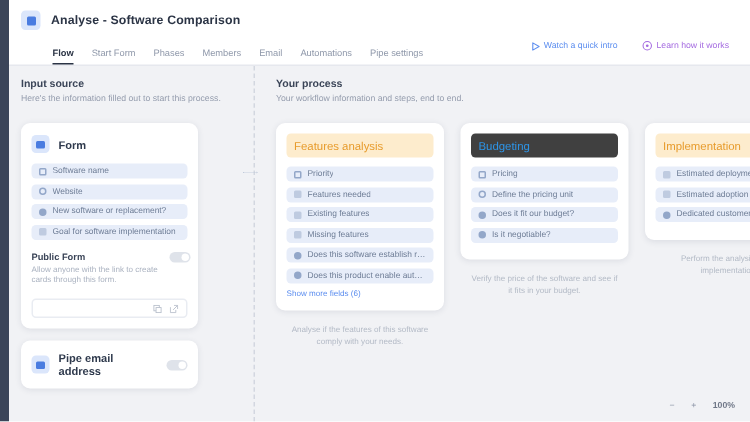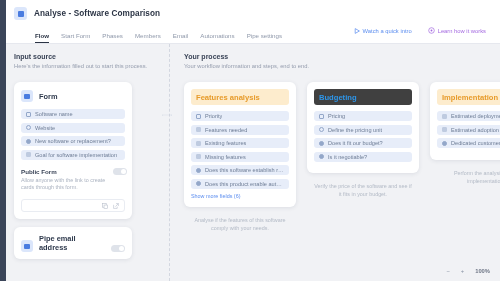--- a/index.html
+++ b/index.html
@@ -123,32 +123,32 @@
     display: block;
   }
   .url-box {
     margin-top: 7px; height: 13px; border: 1px solid #e9ecf2; border-radius: 3px;
     display: flex; align-items: center; justify-content: flex-end; gap: 5px;
     padding-right: 5px;
   }
   .url-box svg { display: block; }
   .email-card {
     width: 118px; margin-top: 8px; padding: 7px;
-    display: flex; align-items: flex-end; gap: 6px;
+    display: flex; align-items: center; gap: 6px;
   }
   .email-card .card-icon i { background: #4a7ce0; }
   .email-card .card-title { flex: 1 1 auto; }
   
   .connector { position: absolute; left: 133px; top: 32px; width: 40px; height: 2px; }
   
   .flow { display: flex; gap: 11px; margin-top: 13px; }
   .phase { width: 112px; flex: 0 0 112px; }
   .phase-card { background:#fff; border-radius: 6px; box-shadow: 0 1px 4px rgba(40,50,80,.10); padding: 7px 7px 8px 7px; }
   .phase-title {
-    font-size: 7.6px; font-weight: bold; border-radius: 3px;
+    font-size: 7.6px; font-weight: normal; border-radius: 3px;
     padding: 3.5px 5px; margin-bottom: 6px;
   }
   .phase-title.orange { background: #fdeccd; color: #e79b2b; }
   .phase-title.blue { background: #404040; color: #2d95e8; }
   .phase-caption {
     font-size: 5.4px; color: #b3bac6; text-align: center;
     line-height: 1.5; margin-top: 9px; padding: 0 6px;
   }
   .showmore { font-size: 5.4px; color: #5b8def; margin-top: 4px; cursor: pointer; }
   

